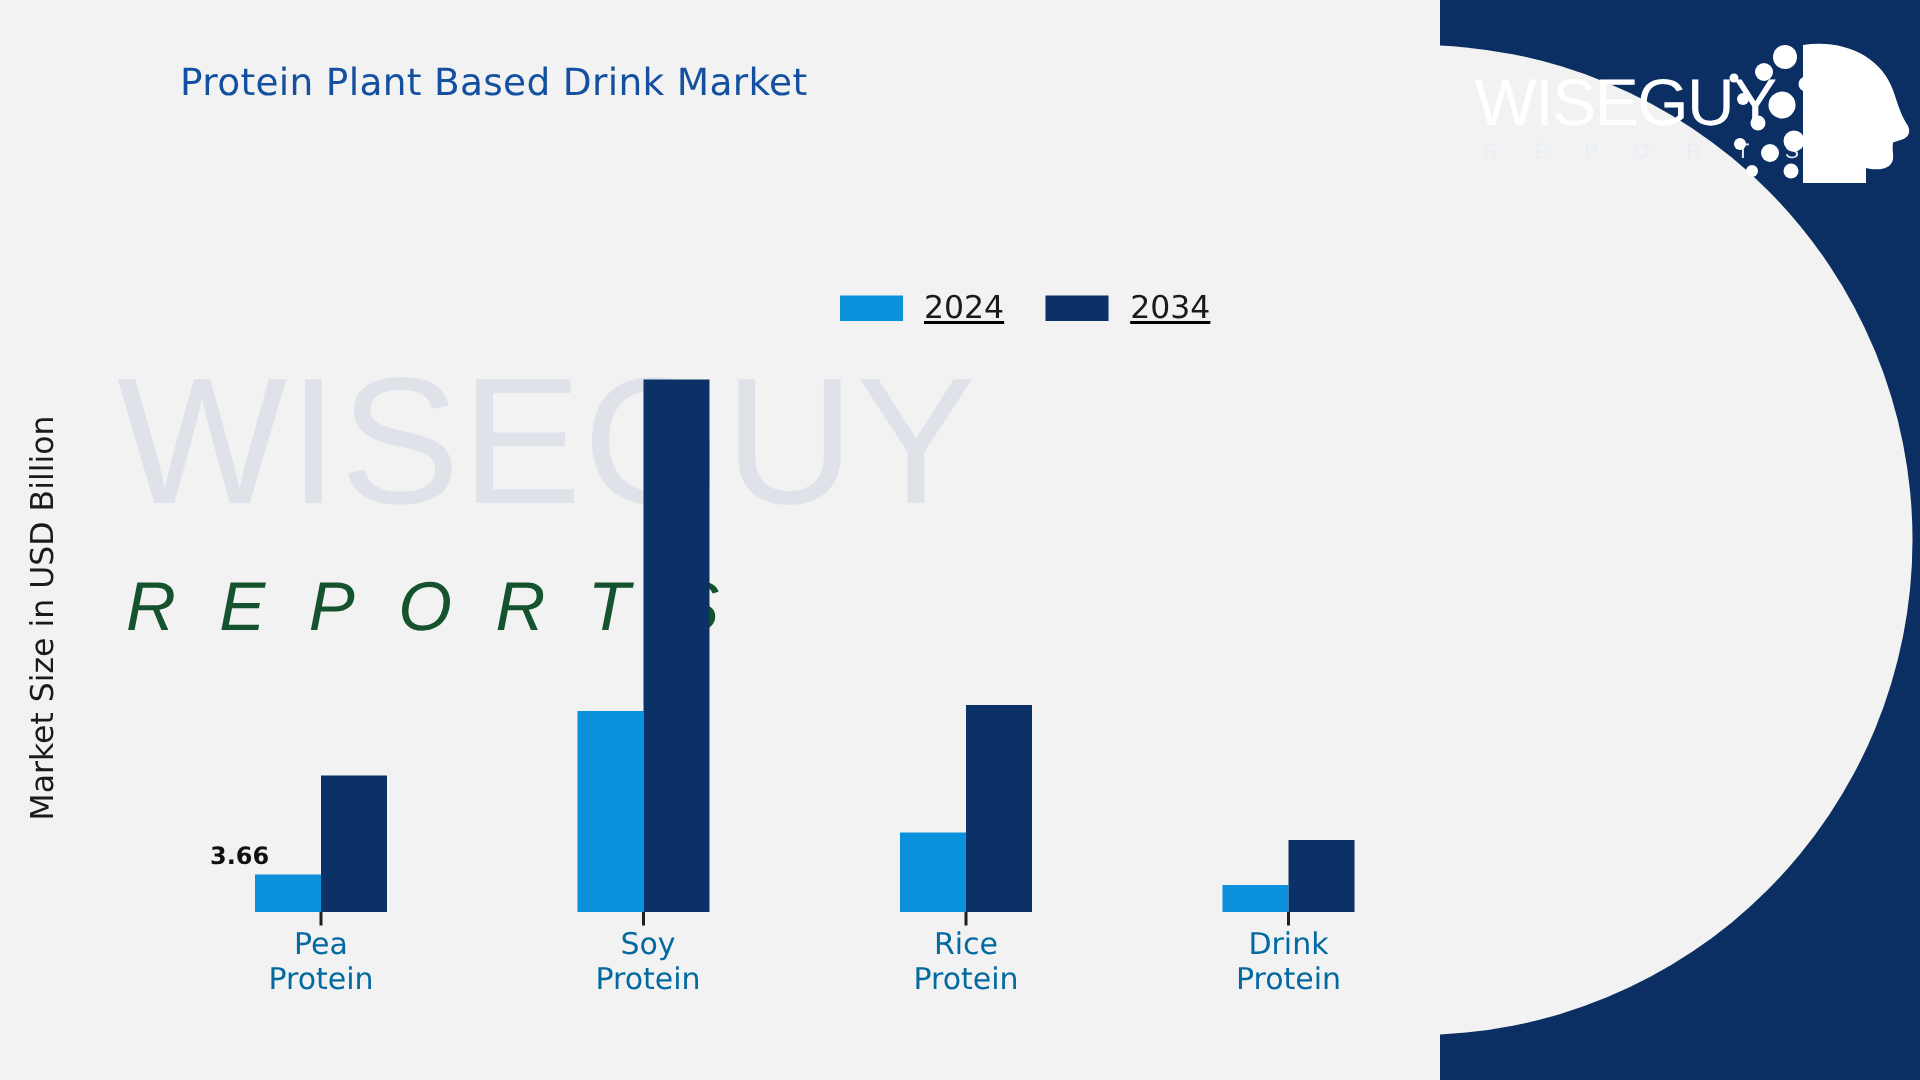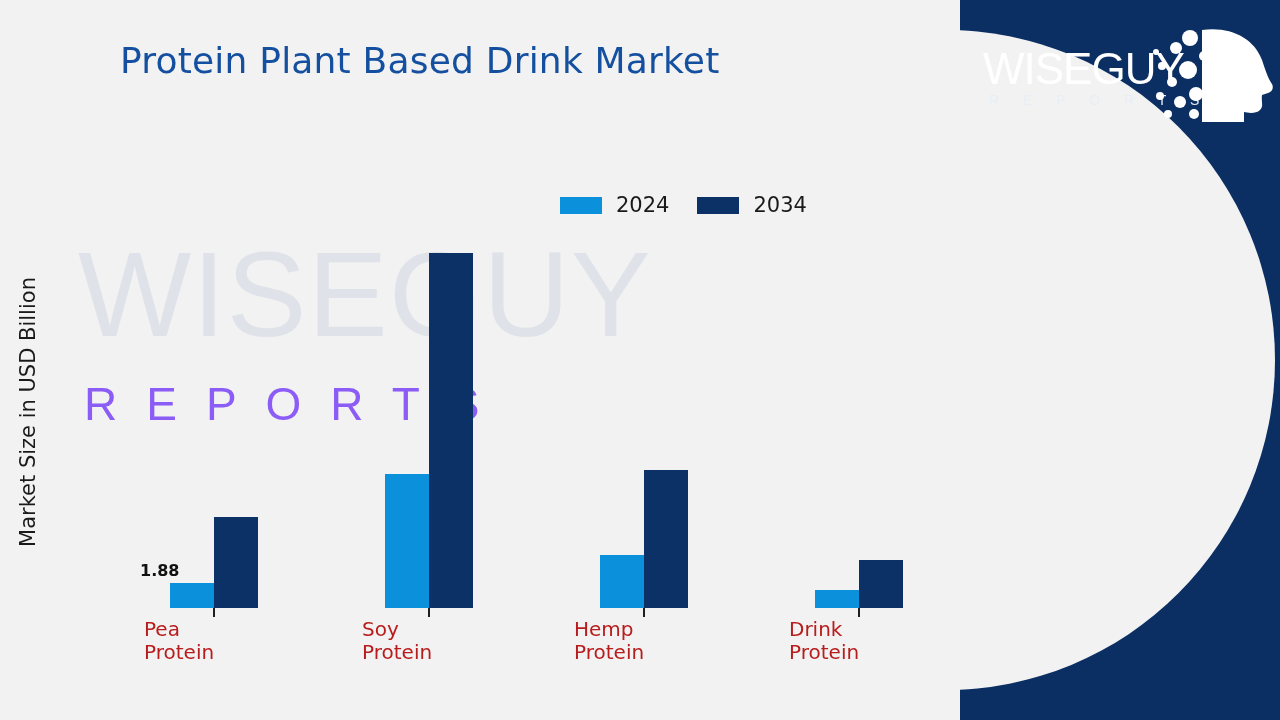--- a/index.html
+++ b/index.html
@@ -70,21 +70,21 @@
     color: #e8eef6;
     font-family: "Liberation Sans", sans-serif;
     white-space: nowrap;
   }
   .logo-dots { position: absolute; left: 175px; top: 0px; width: 125px; height: 96px; }
 
   
   .chart-title {
     position: absolute;
     left: 120px; top: 40px;
-    font-size: 36px;
+    font-size: 25px;
     color: #14509f;
     font-family: "DejaVu Sans", sans-serif;
     font-weight: 400;
     letter-spacing: 0.2px;
     white-space: nowrap;
     z-index: 5;
   }
 
   
   .watermark {
@@ -100,23 +100,24 @@
     font-family: "Liberation Sans", sans-serif;
     font-size: 120px;
     color: #dfe3e9;
     letter-spacing: 1px;
     white-space: nowrap;
   }
   .wm-line2 {
     position: absolute; left: 6px; top: 152px;
     font-family: "Liberation Sans", sans-serif;
     font-size: 46px;
-    color: #8b5cf6;
+    color: #14532d;
     letter-spacing: 29px;
     white-space: nowrap;
+    font-style: italic;
   }
 
   
   .plot {
     position: absolute;
     left: 0; top: 0;
     width: 960px; height: 720px;
     z-index: 3;
   }
   .y-axis-label {
@@ -132,20 +133,21 @@
     font-family: "DejaVu Sans", sans-serif;
     white-space: nowrap;
   }
   .legend {
     position: absolute;
     left: 560px; top: 193px;
     display: flex;
     align-items: flex-end;
     gap: 28px;
     z-index: 5;
+    text-decoration: underline;
   }
   .legend-item { display: flex; align-items: center; gap: 14px; }
   .legend-swatch { width: 42px; height: 17px; display: block; }
   .legend-label {
     font-size: 21px;
     color: #1a1a1a;
     font-family: "DejaVu Sans", sans-serif;
   }
 
   .bars-layer { position: absolute; left: 0; top: 0; width: 960px; height: 720px; }
@@ -155,24 +157,24 @@
   }
   .tick {
     position: absolute;
     width: 2px; height: 9px;
     background: #1f1f1f;
     bottom: 103px;
   }
   .cat-label {
     position: absolute;
     bottom: 56px;
-    text-align: left;
+    text-align: center;
     font-size: 20px;
     line-height: 23px;
-    color: #b91c1c;
+    color: #0369a1;
     font-family: "DejaVu Sans", sans-serif;
     width: 140px;
   }
   .value-label {
     position: absolute;
     font-size: 16px;
     font-weight: bold;
     color: #111111;
     font-family: "DejaVu Sans", sans-serif;
     white-space: nowrap;
@@ -200,39 +202,39 @@
         <span class="legend-label">2024</span>
       </div>
       <div class="legend-item">
         <span class="legend-swatch" style="background:#0b3167"></span>
         <span class="legend-label">2034</span>
       </div>
     </div>
 
     <div class="bars-layer" id="bars-layer">
         <div class="bar" style="left: 170px; width: 44px; height: 24.9865px; background: rgb(11, 144, 219);"></div>
-        <div class="value-label" style="left: 140px; bottom: 139.987px;">1.88</div>
+        <div class="value-label" style="left: 140px; bottom: 139.987px;">3.66</div>
         <div class="bar" style="left: 214px; width: 44px; height: 90.7981px; background: rgb(11, 49, 103);"></div>
         <div class="tick" style="left: 213px;"></div>
         <div class="cat-label" style="left: 144px;">
           <div>Pea</div>
           <div>Protein</div>
         </div>
         <div class="bar" style="left: 385px; width: 44px; height: 133.808px; background: rgb(11, 144, 219);"></div>
         <div class="bar" style="left: 429px; width: 44px; height: 355px; background: rgb(11, 49, 103);"></div>
         <div class="tick" style="left: 428px;"></div>
         <div class="cat-label" style="left: 362px;">
           <div>Soy</div>
           <div>Protein</div>
         </div>
         <div class="bar" style="left: 600px; width: 44px; height: 53.25px; background: rgb(11, 144, 219);"></div>
         <div class="bar" style="left: 644px; width: 44px; height: 137.904px; background: rgb(11, 49, 103);"></div>
         <div class="tick" style="left: 643px;"></div>
         <div class="cat-label" style="left: 574px;">
-          <div>Hemp</div>
+          <div>Rice</div>
           <div>Protein</div>
         </div>
         <div class="bar" style="left: 815px; width: 44px; height: 17.75px; background: rgb(11, 144, 219);"></div>
         <div class="bar" style="left: 859px; width: 44px; height: 47.7885px; background: rgb(11, 49, 103);"></div>
         <div class="tick" style="left: 858px;"></div>
         <div class="cat-label" style="left: 789px;">
           <div>Drink</div>
           <div>Protein</div>
         </div>
       </div>

